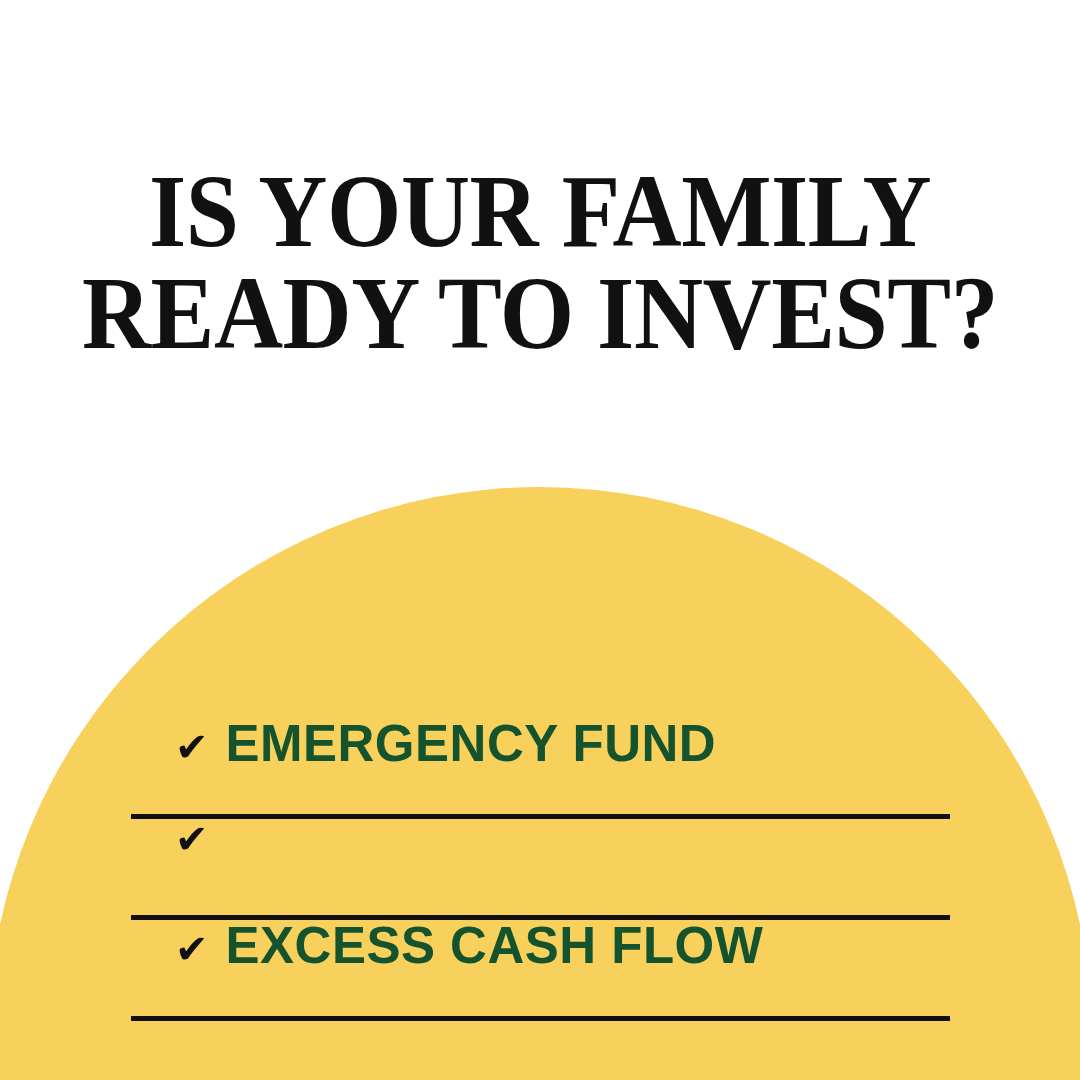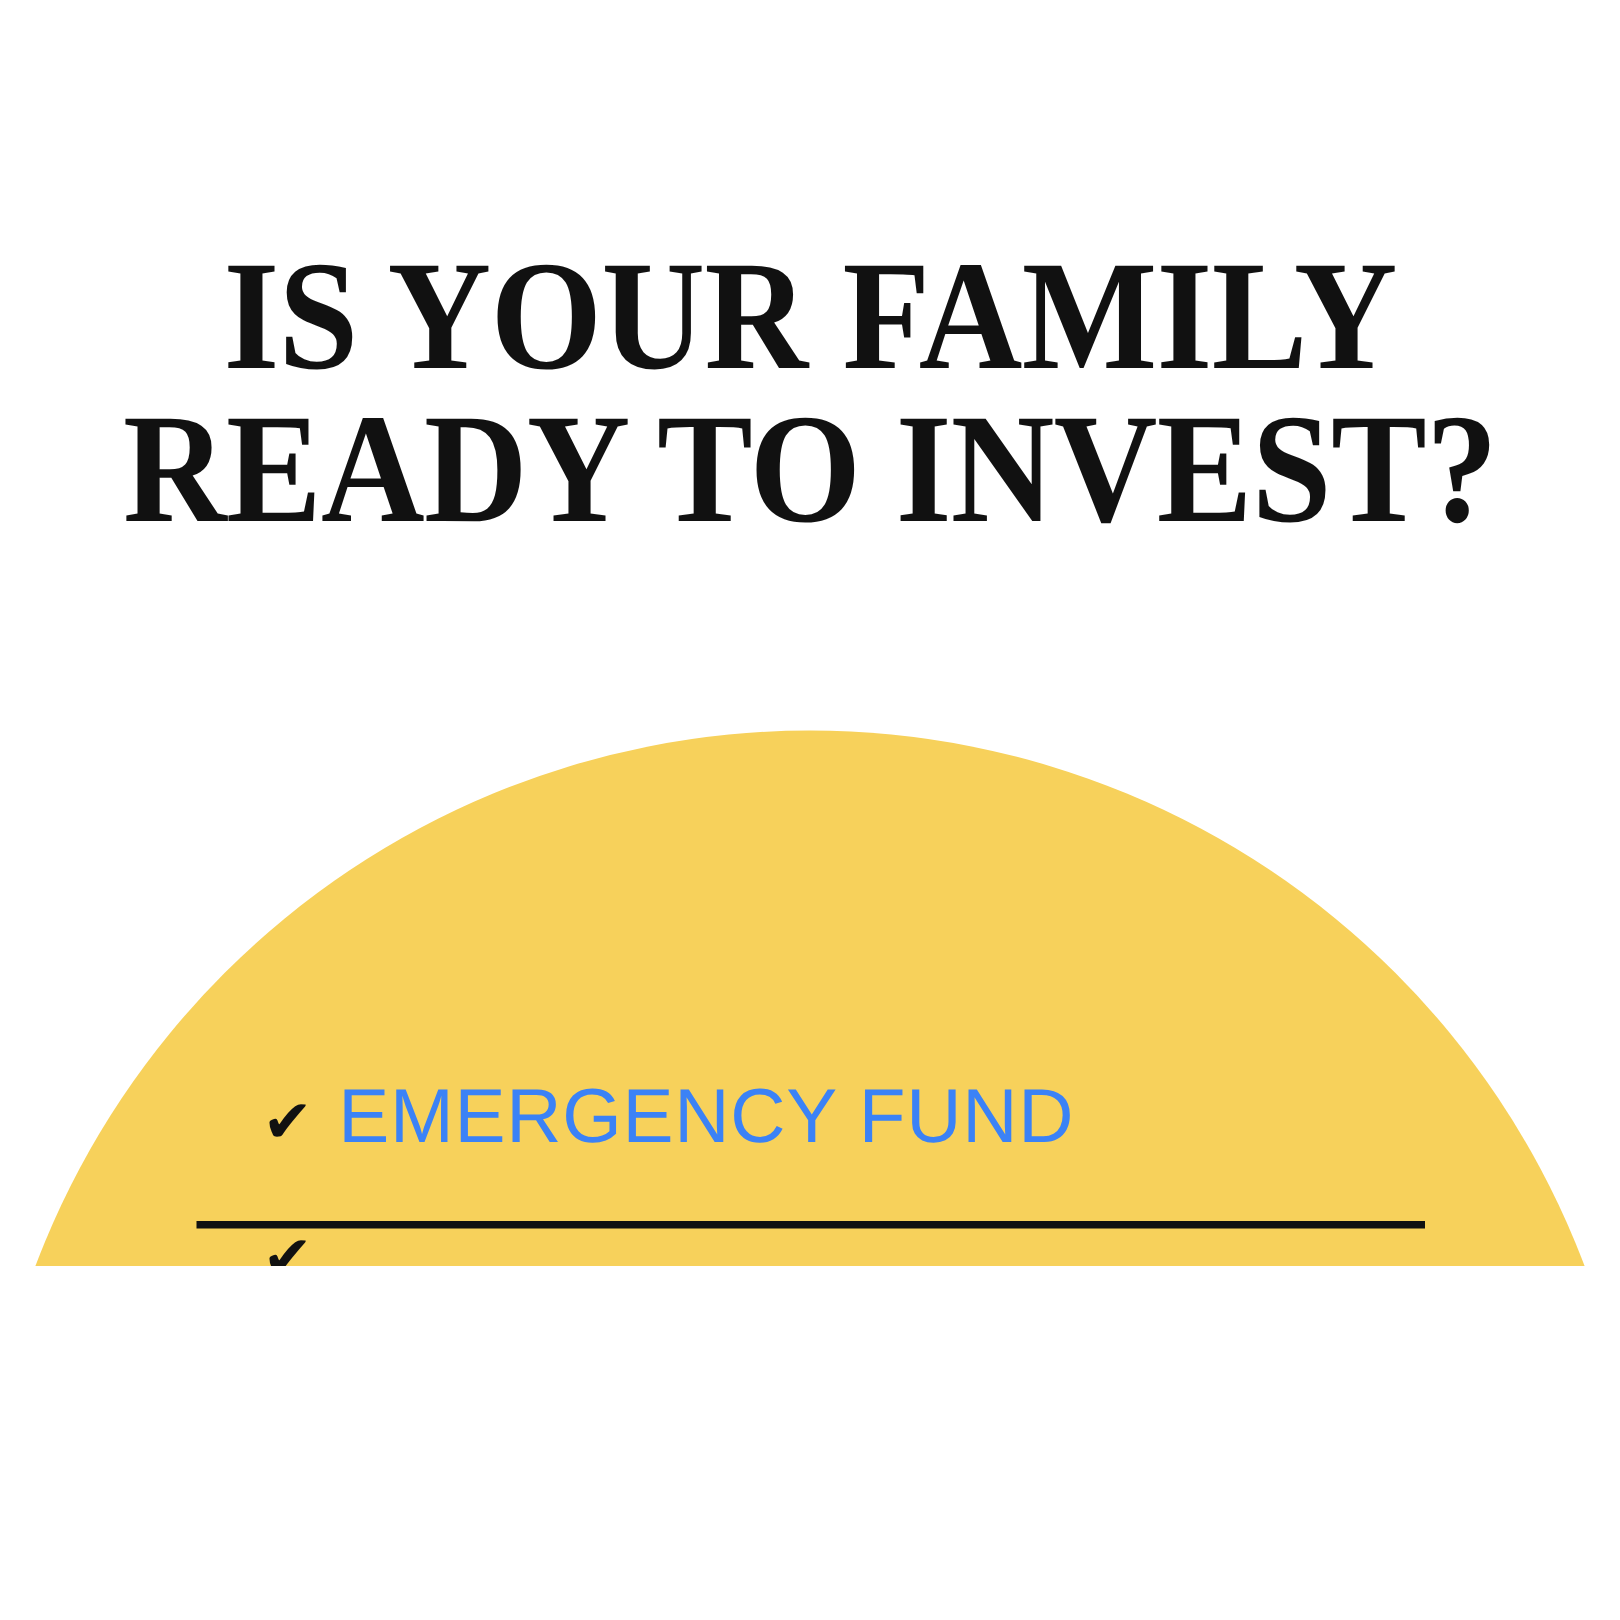--- a/index.html
+++ b/index.html
@@ -11,21 +11,21 @@
   body {
     width: 1080px;
     height: 1080px;
     overflow: hidden;
     font-family: "Liberation Sans", sans-serif;
   }
 
   #poster {
     position: relative;
     width: 1080px;
-    height: 844px;
+    height: 1080px;
     background: #ffffff;
     overflow: hidden;
   }
 
   
   #circle-shape {
     position: absolute;
     left: -12px;          
     top: 487px;           
     width: 1104px;        
@@ -81,24 +81,24 @@
     font-family: "DejaVu Sans", sans-serif;
     font-size: 40px;
     font-weight: 700;
     color: #111111;
     line-height: 1;
     margin-right: 17px;
     flex: 0 0 auto;
   }
   .check-label {
     font-family: "Liberation Sans", sans-serif;
-    font-weight: 400;
+    font-weight: 700;
     font-size: 51px;
     line-height: 1;
-    color: #3b82f6;
+    color: #14532d;
     letter-spacing: 0.5px;
     white-space: nowrap;
     transform: scaleX(1.0);
   }
   .check-rule {
     position: absolute;
     left: 0;
     bottom: 0;
     width: 819px;
     height: 5px;
@@ -130,19 +130,20 @@
     <div class="check-row">
       <div class="row-inner">
         <span class="check-mark">✔</span>
       </div>
       <div class="check-rule"></div>
     </div>
 
     <div class="check-row">
       <div class="row-inner">
         <span class="check-mark">✔</span>
+        <span class="check-label">EXCESS CASH FLOW</span>
       </div>
       <div class="check-rule"></div>
     </div>
 
   </div>
 
 </div>
 
 </body></html>

